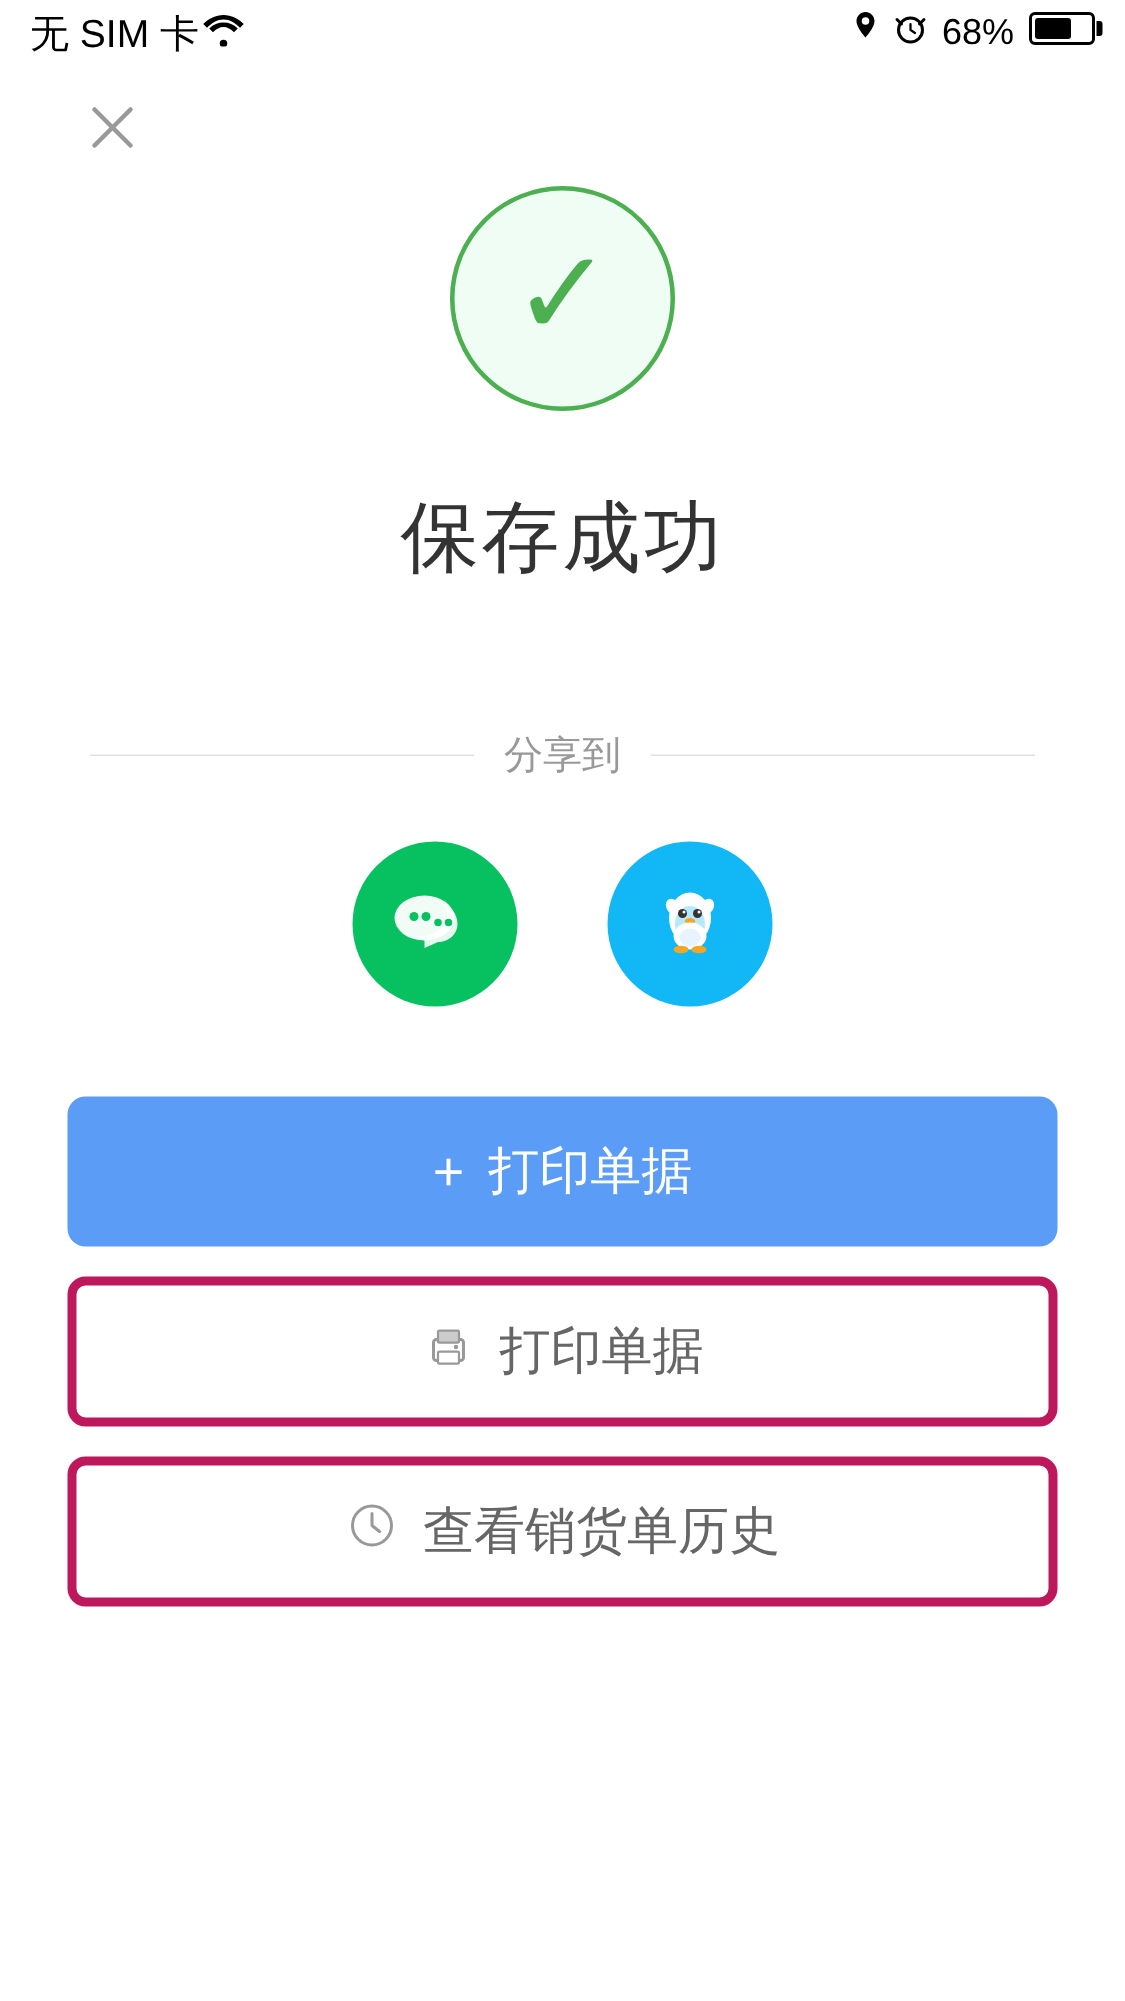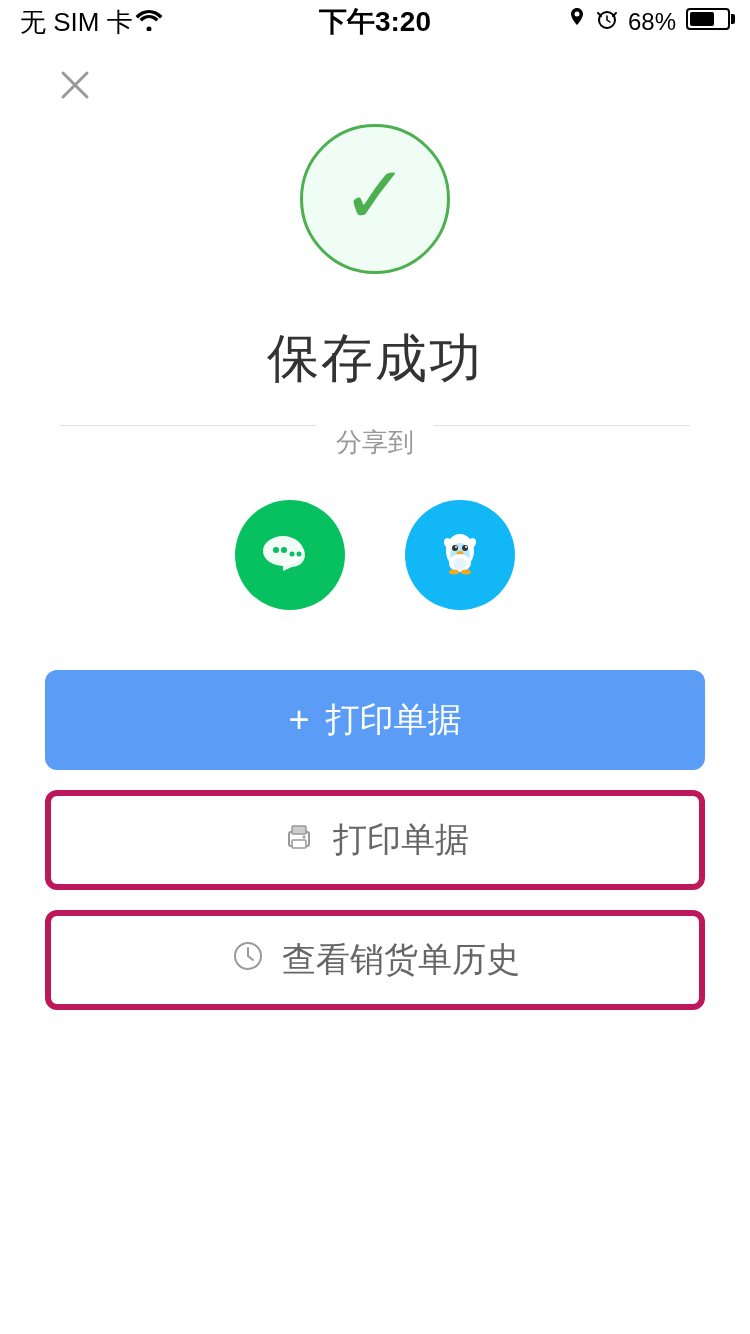--- a/index.html
+++ b/index.html
@@ -115,36 +115,36 @@
       font-size: 80px;
       line-height: 1;
       margin-top: -6px;
     }
 
     
     .success-title {
       font-size: 52px;
       font-weight: 400;
       color: #333;
-      margin-bottom: 31px;
+      margin-bottom: 92px;
       letter-spacing: 2px;
     }
 
     
     .share-section {
       width: 100%;
       display: flex;
       flex-direction: column;
       align-items: center;
       margin-bottom: 60px;
     }
     .share-divider {
       width: 100%;
       display: flex;
-      align-items: flex-start;
+      align-items: center;
       gap: 20px;
       padding: 0 60px;
       margin-bottom: 40px;
     }
     .share-line {
       flex: 1;
       height: 1px;
       background: #e0e0e0;
     }
     .share-label {
@@ -218,21 +218,20 @@
   <div class="status-left">
     <span>无 SIM 卡</span>
     <span>
       <svg width="28" height="22" viewBox="0 0 28 22" fill="none" xmlns="http://www.w3.org/2000/svg">
         <path d="M14 17.5a2.5 2.5 0 1 1 0 5 2.5 2.5 0 0 1 0-5z" fill="#000"></path>
         <path d="M7 12.5C9.2 10.3 11.4 9 14 9s4.8 1.3 7 3.5l2.5-2.5C20.8 7.2 17.6 6 14 6S7.2 7.2 4.5 10L7 12.5z" fill="#000"></path>
         <path d="M0.5 7C4.2 3.3 8.8 1 14 1s9.8 2.3 13.5 6L25 9.5C21.8 6.3 18.1 4 14 4S6.2 6.3 3 9.5L0.5 7z" fill="#000"></path>
       </svg>
     </span>
   </div>
-  <div class="status-center">下午3:20</div>
   <div class="status-right">
     <span>
       <svg width="18" height="22" viewBox="0 0 18 22" fill="none">
         <path d="M9 0C5.7 0 3 2.7 3 6c0 4.5 6 11 6 11s6-6.5 6-11c0-3.3-2.7-6-6-6zm0 8.5a2.5 2.5 0 1 1 0-5 2.5 2.5 0 0 1 0 5z" fill="#000"></path>
       </svg>
     </span>
     <span>
       <svg width="22" height="22" viewBox="0 0 22 22" fill="none">
         <circle cx="11" cy="12" r="8" stroke="#000" stroke-width="2" fill="none"></circle>
         <path d="M11 8v4l3 2" stroke="#000" stroke-width="1.5" stroke-linecap="round"></path>

